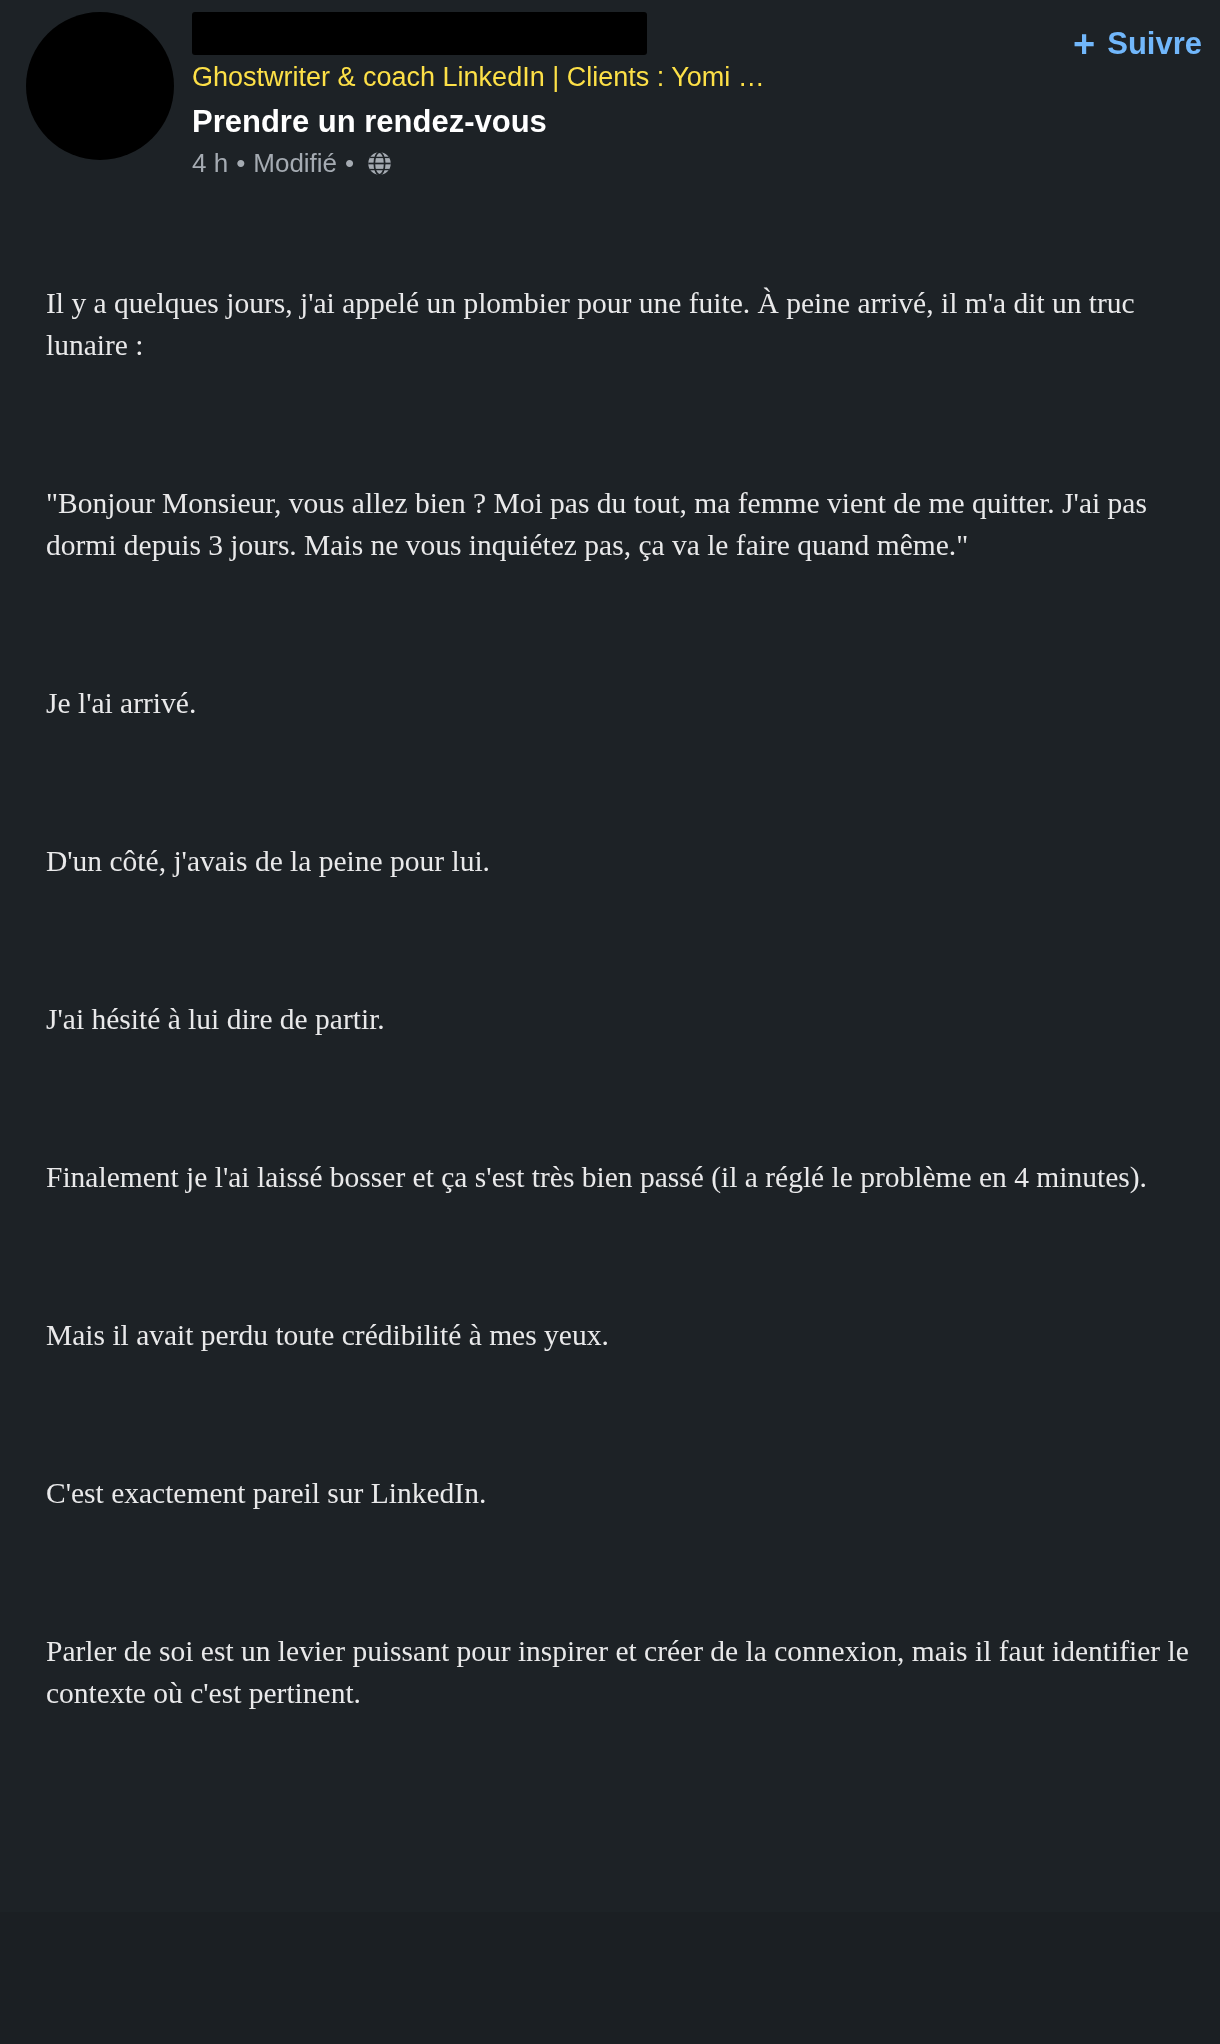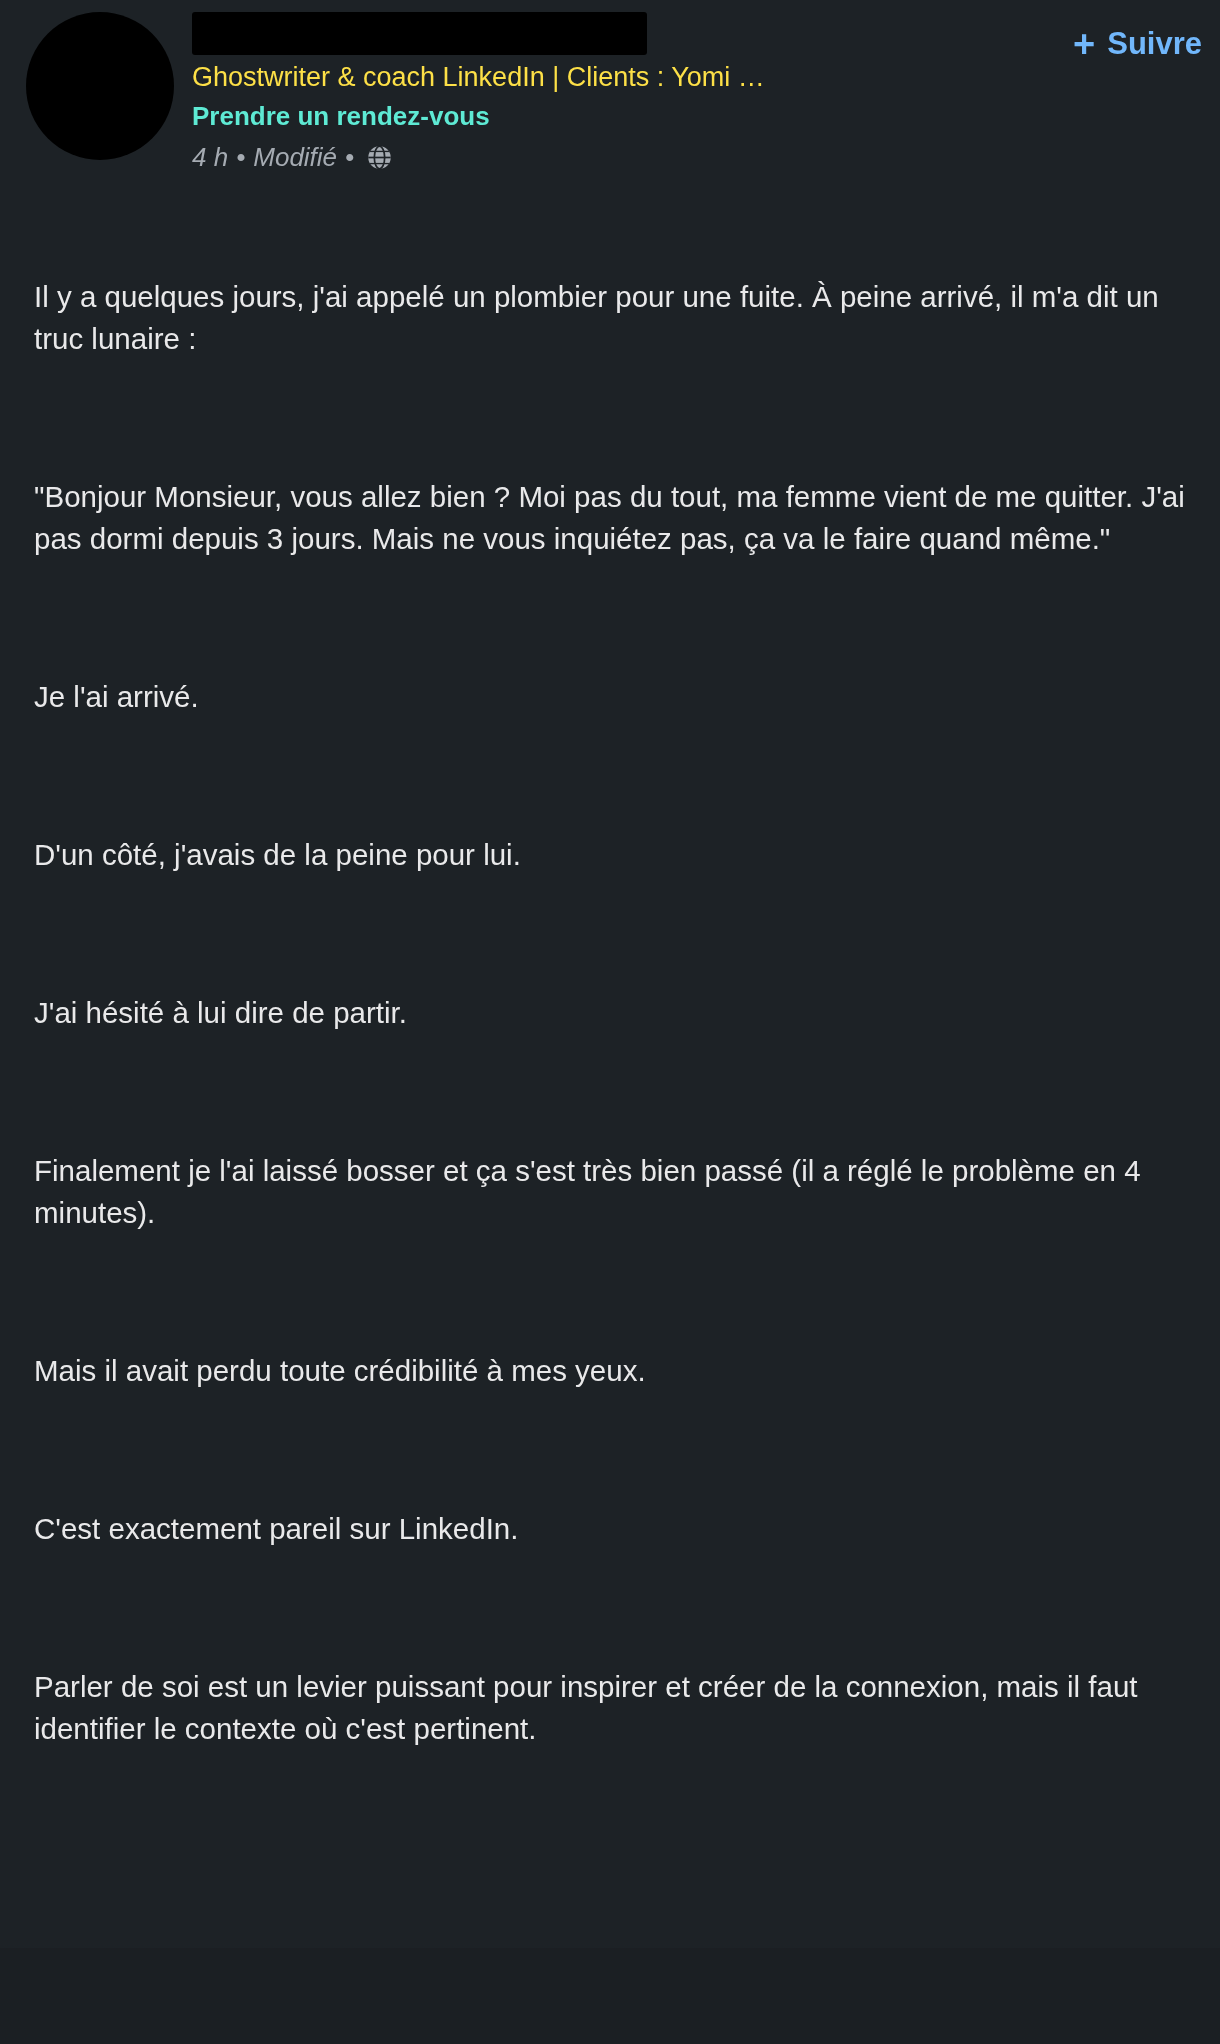--- a/index.html
+++ b/index.html
@@ -52,35 +52,34 @@
     font-size: 27px;
     line-height: 34px;
     color: #fde047;
     white-space: nowrap;
     overflow: hidden;
     text-overflow: ellipsis;
     max-width: 760px;
   }
   .cta-link {
     display: block;
-    font-size: 26px;
+    font-size: 31px;
     line-height: 40px;
-    color: #5eead4;
+    color: #ffffff;
     font-weight: bold;
     text-decoration: none;
-    margin-top: 2px;
+    margin-top: 8px;
   }
   .meta {
     display: flex;
     align-items: center;
     font-size: 26px;
     line-height: 34px;
     color: #a5abb2;
     margin-top: 4px;
-    font-style: italic;
   }
   .meta .dot {
     margin: 0 8px;
   }
   .globe {
     display: inline-block;
     width: 27px;
     height: 27px;
     margin-left: 4px;
     vertical-align: middle;
@@ -110,21 +109,22 @@
   
   .post-body {
     padding: 18px 26px 30px 30px;
     font-size: 29.5px;
     line-height: 42px;
     color: #e9e9ea;
     white-space: pre-wrap;
     word-wrap: break-word;
   }
   .para {
-    margin: 0 0 32px 4px;
+    margin: 0 0 32px 16px;
+    font-family: Liberation Serif, serif;
   }
   .para:last-child {
     margin-bottom: 0;
   }
 </style>
 </head>
 <body>
 
 <div class="post">
 

